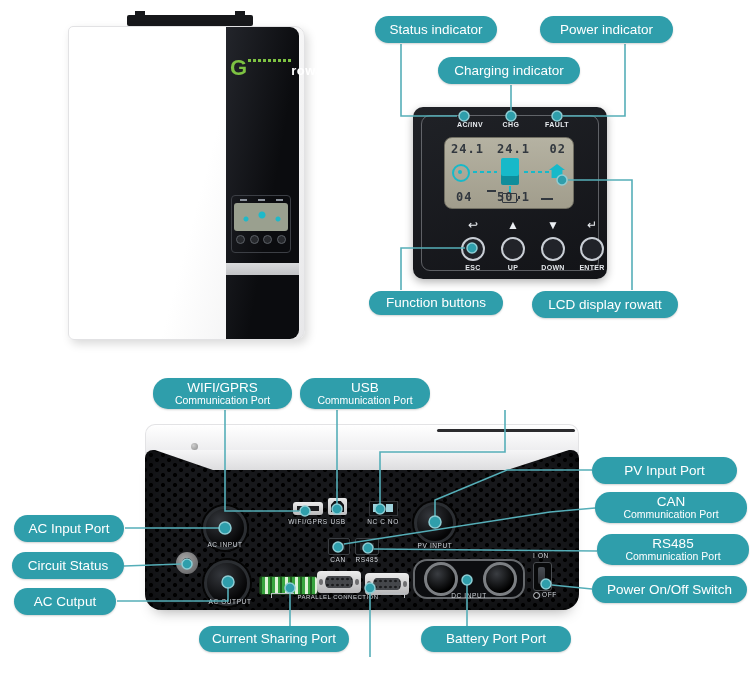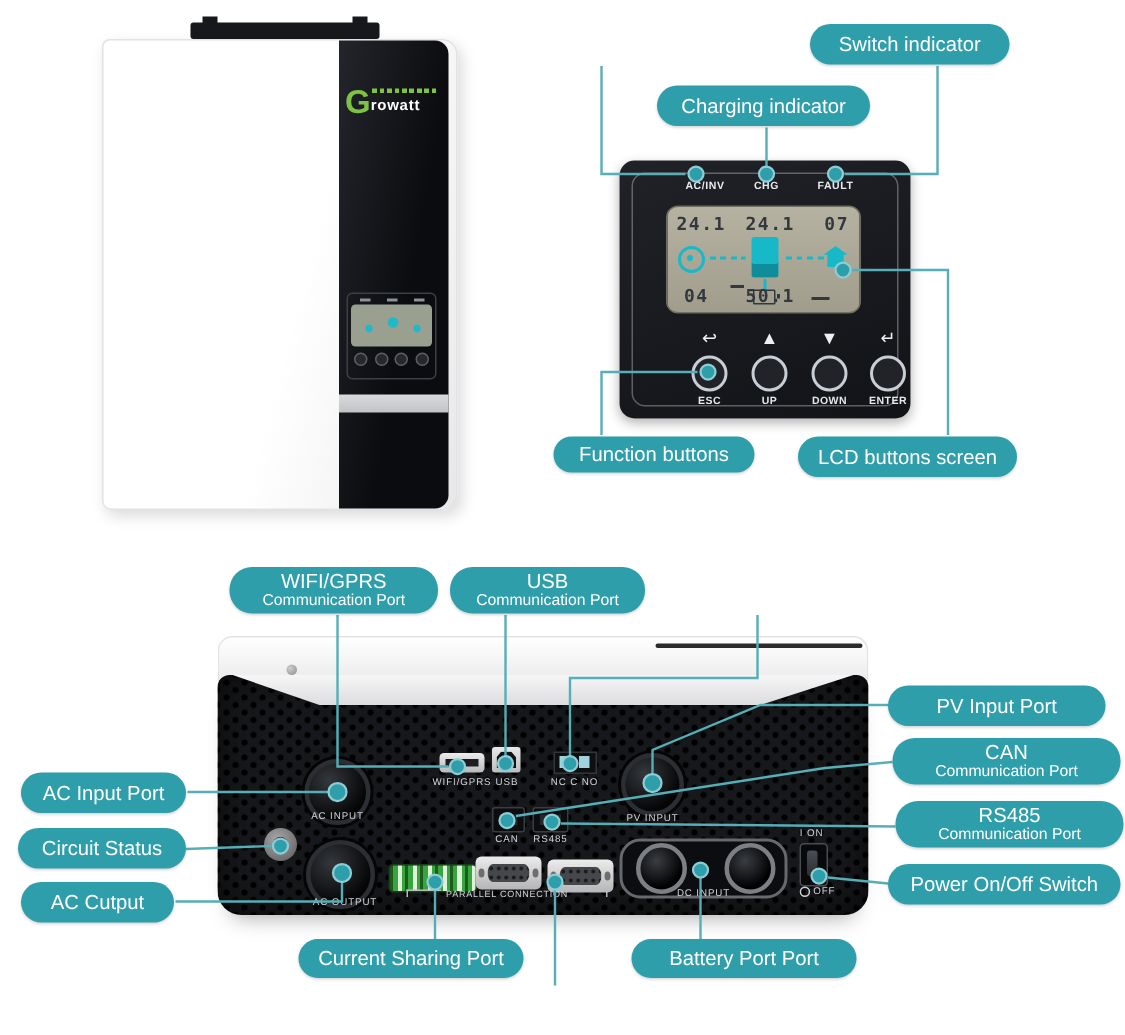--- a/index.html
+++ b/index.html
@@ -26,21 +26,21 @@
          border:1px solid #e2e2e4;border-radius:5px 10px 10px 6px;
          box-shadow:3px 4px 10px rgba(0,0,0,.15);}
   .fstrip{position:absolute;right:5px;top:0;bottom:0;width:73px;
           background:linear-gradient(100deg,#23252b,#0b0c0f 60%);
           border-radius:0 9px 9px 0;}
   .flogo{position:absolute;left:4px;top:32px;display:flex;align-items:flex-end;}
   .flogo .g{color:#7dc242;font-size:22px;font-weight:bold;line-height:18px;}
   .flogo .col{display:flex;flex-direction:column;align-items:flex-start;}
   .tagline{width:44px;height:3px;margin:0 0 2px 1px;
            background:repeating-linear-gradient(90deg,#7dc242 0 3px,transparent 3px 5px);}
-  .flogo .rest{color:#fff;font-size:10px;font-weight:bold;letter-spacing:.5px;line-height:13px;}
+  .flogo .rest{color:#fff;font-size:13px;font-weight:bold;letter-spacing:.5px;line-height:13px;margin-left:44px;}
   .mini-panel{position:absolute;left:5px;top:168px;width:60px;height:58px;
               border:1px solid #3c3f45;border-radius:4px;padding:3px 2px;box-sizing:border-box;}
   .mini-leds{display:flex;justify-content:space-around;margin-bottom:2px;}
   .mini-leds i{width:7px;height:2px;background:#8d939c;}
   .mini-lcd{height:28px;border-radius:3px;background:#9aa08f;position:relative;overflow:hidden;}
   .mini-lcd:before{content:"";position:absolute;left:4px;top:4px;width:46px;height:18px;
        background:
         radial-gradient(circle at 8px 12px,#1fb9c9 2px,transparent 3px),
         radial-gradient(circle at 24px 8px,#1fb9c9 3px,transparent 4px),
         radial-gradient(circle at 40px 12px,#1fb9c9 2px,transparent 3px);}
@@ -180,21 +180,21 @@
 
   <div class="cpanel">
     <div class="inner"></div>
     <div class="ind" style="left:57px">AC/INV</div>
     <div class="ind" style="left:98px">CHG</div>
     <div class="ind" style="left:144px">FAULT</div>
 
     <div class="lcd">
       <span class="seg" style="left:6px;top:4px">24.1</span>
       <span class="seg" style="left:52px;top:4px">24.1</span>
-      <span class="seg" style="right:7px;top:4px">07</span>
+      <span class="seg" style="right:7px;top:4px">02</span>
       <span class="lcd-ring"></span>
       <span class="lcd-dash-a"></span>
       <span class="lcd-batt"></span>
       <span class="lcd-dash-b"></span>
       <span class="lcd-house"></span>
       <span class="lcd-vline"></span>
       <span class="lcd-minibatt"></span>
       <span class="lcd-dkdash1"></span>
       <span class="lcd-dkdash2"></span>
       <span class="seg" style="left:11px;bottom:4px">04</span>
@@ -302,31 +302,34 @@
       <circle cx="546" cy="584" r="5"></circle>
       <circle cx="225" cy="528" r="6"></circle>
       <circle cx="187" cy="564" r="5"></circle>
       <circle cx="228" cy="582" r="6"></circle>
       <circle cx="290" cy="588" r="5"></circle>
       <circle cx="370" cy="588" r="5"></circle>
       <circle cx="467" cy="580" r="5"></circle>
     </g>
   </svg>
 
+  <div class="pill" style="left:375px;top:16px;width:122px;height:27px">
+    <span class="l1">Status indicator</span>
+    </div>
   <div class="pill" style="left:540px;top:16px;width:133px;height:27px">
-    <span class="l1">Switch indicator</span>
+    <span class="l1">Power indicator</span>
     </div>
   <div class="pill" style="left:438px;top:57px;width:142px;height:27px">
     <span class="l1">Charging indicator</span>
     </div>
   <div class="pill" style="left:369px;top:291px;width:134px;height:24px">
     <span class="l1">Function buttons</span>
     </div>
   <div class="pill" style="left:532px;top:291px;width:146px;height:27px">
-    <span class="l1">LCD buttons screen</span>
+    <span class="l1">LCD display rowatt</span>
     </div>
 
   <div class="pill" style="left:153px;top:378px;width:139px;height:31px">
     <span class="l1">WIFI/GPRS</span>
       <span class="l2">Communication Port</span>
     </div>
   <div class="pill" style="left:300px;top:378px;width:130px;height:31px">
     <span class="l1">USB</span>
       <span class="l2">Communication Port</span>
     </div>

